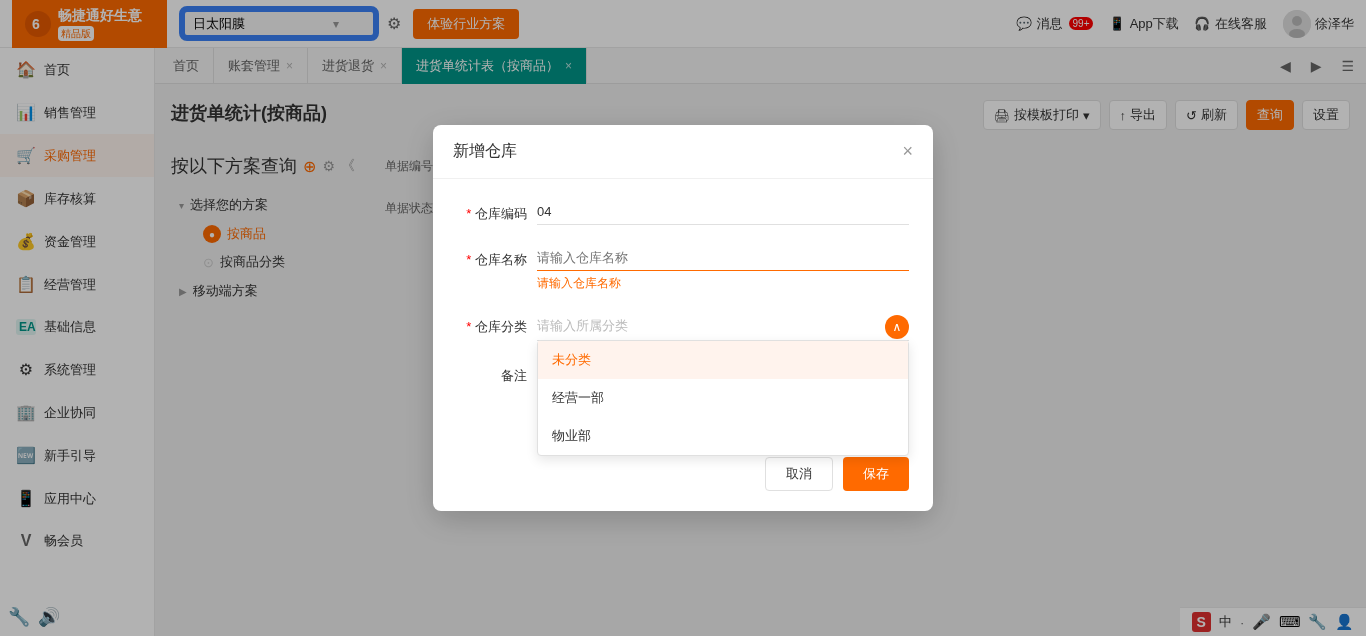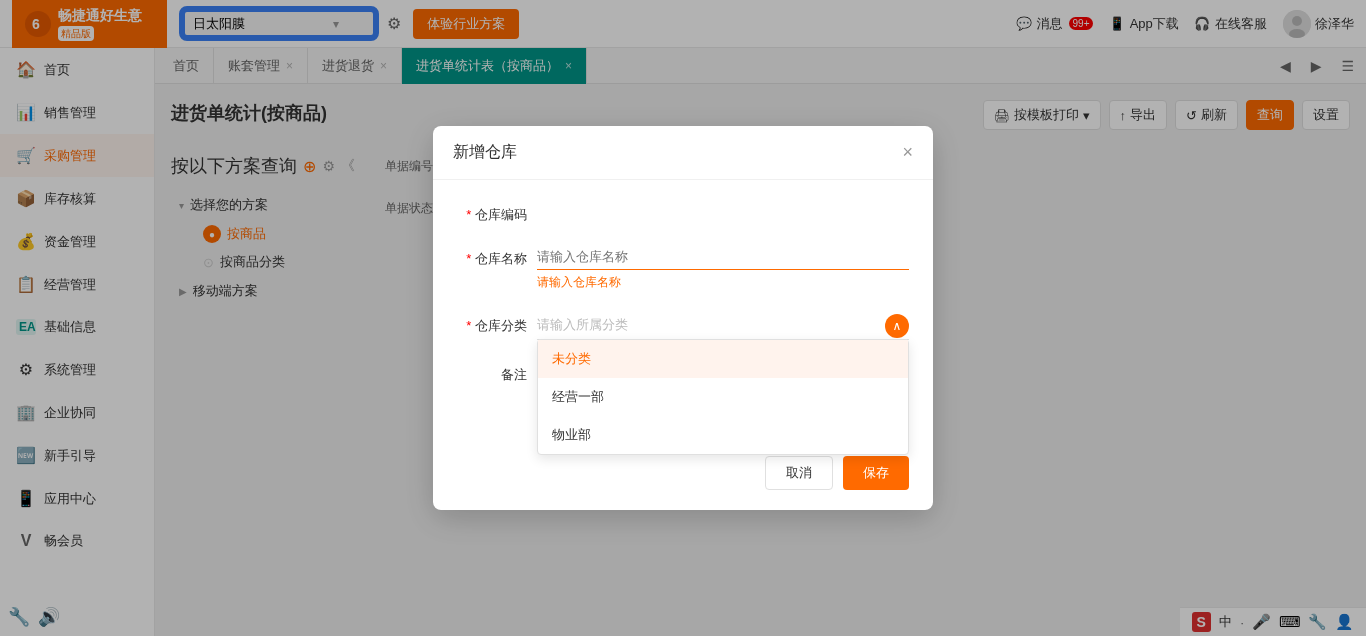--- a/index.html
+++ b/index.html
@@ -485,20 +485,23 @@
       <span class="modal-title">新增仓库</span>
       <button class="modal-close">×</button>
     </div>
     <div class="modal-body">
 
       <div class="form-row">
         <div class="form-label">
           <span class="required-star">*</span>
           <span>仓库编码</span>
         </div>
+        <div class="form-control">
+          <input class="form-input" type="text" value="04" style="">
+        </div>
       </div>
 
       <div class="form-row">
         <div class="form-label">
           <span class="required-star">*</span>
           <span>仓库名称</span>
         </div>
         <div class="form-control">
           <input class="form-input error-border" type="text" placeholder="请输入仓库名称" style="">
           <div class="error-msg">请输入仓库名称</div>

